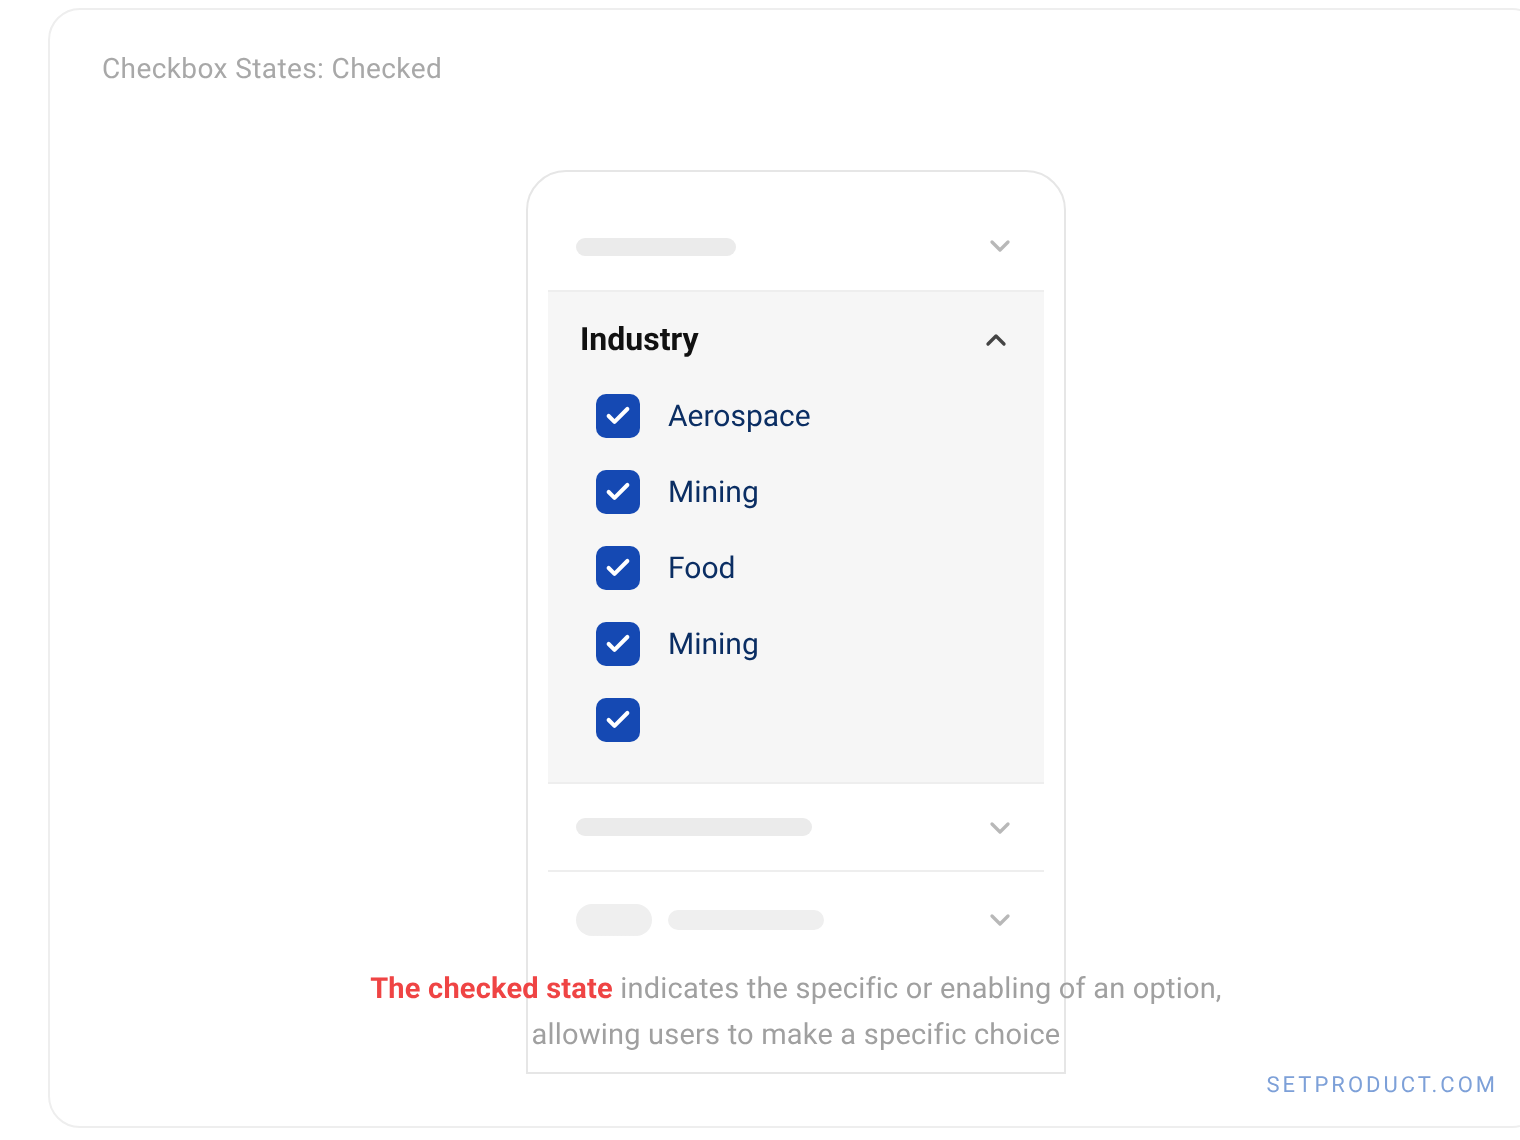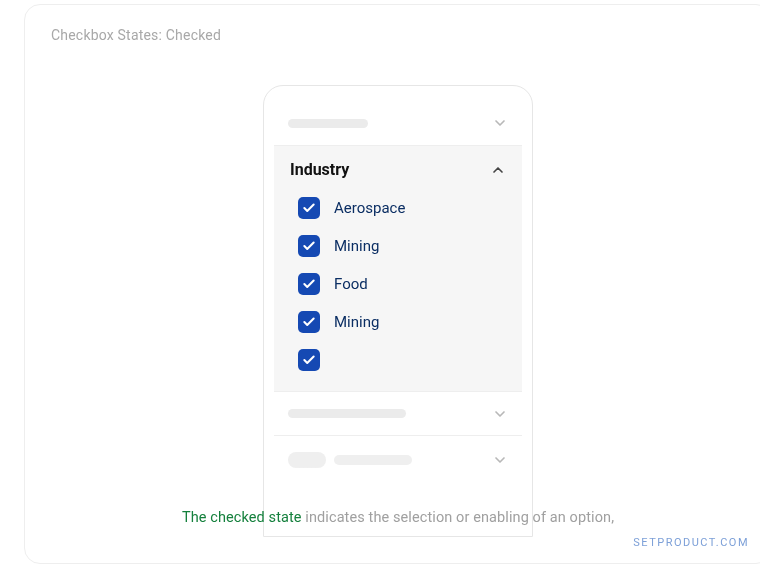--- a/index.html
+++ b/index.html
@@ -150,22 +150,22 @@
       left: 0;
       right: 0;
       text-align: center;
       font-size: 14.5px;
       color: #a0a0a0;
       line-height: 1.55;
       letter-spacing: 0.1px;
       padding: 0 60px;
     }
     .caption strong {
-      color: #15803d;
-      font-weight: 400;
+      color: #ef4444;
+      font-weight: 700;
     }
     .watermark {
       position: absolute;
       bottom: 14px;
       right: 22px;
       font-size: 11px;
       letter-spacing: 1.5px;
       color: #7da0d8;
     }
   </style>
@@ -250,17 +250,18 @@
         <svg class="chevron chevron-light" viewBox="0 0 24 24" fill="none" stroke="currentColor" stroke-width="2.5" stroke-linecap="round" stroke-linejoin="round">
             <polyline points="6 9 12 15 18 9"></polyline>
           </svg>
       </div>
 
     </div>
     <div class="fade"></div>
   </div>
 
   <div class="caption">
-    <strong>The checked state</strong><span> indicates the selection or enabling of an option,</span><br>
+    <strong>The checked state</strong><span> indicates the specific or enabling of an option,</span><br>
+    <span>allowing users to make a specific choice</span>
   </div>
 
   <div class="watermark">SETPRODUCT.COM</div>
 </div>
 
 </body></html>

